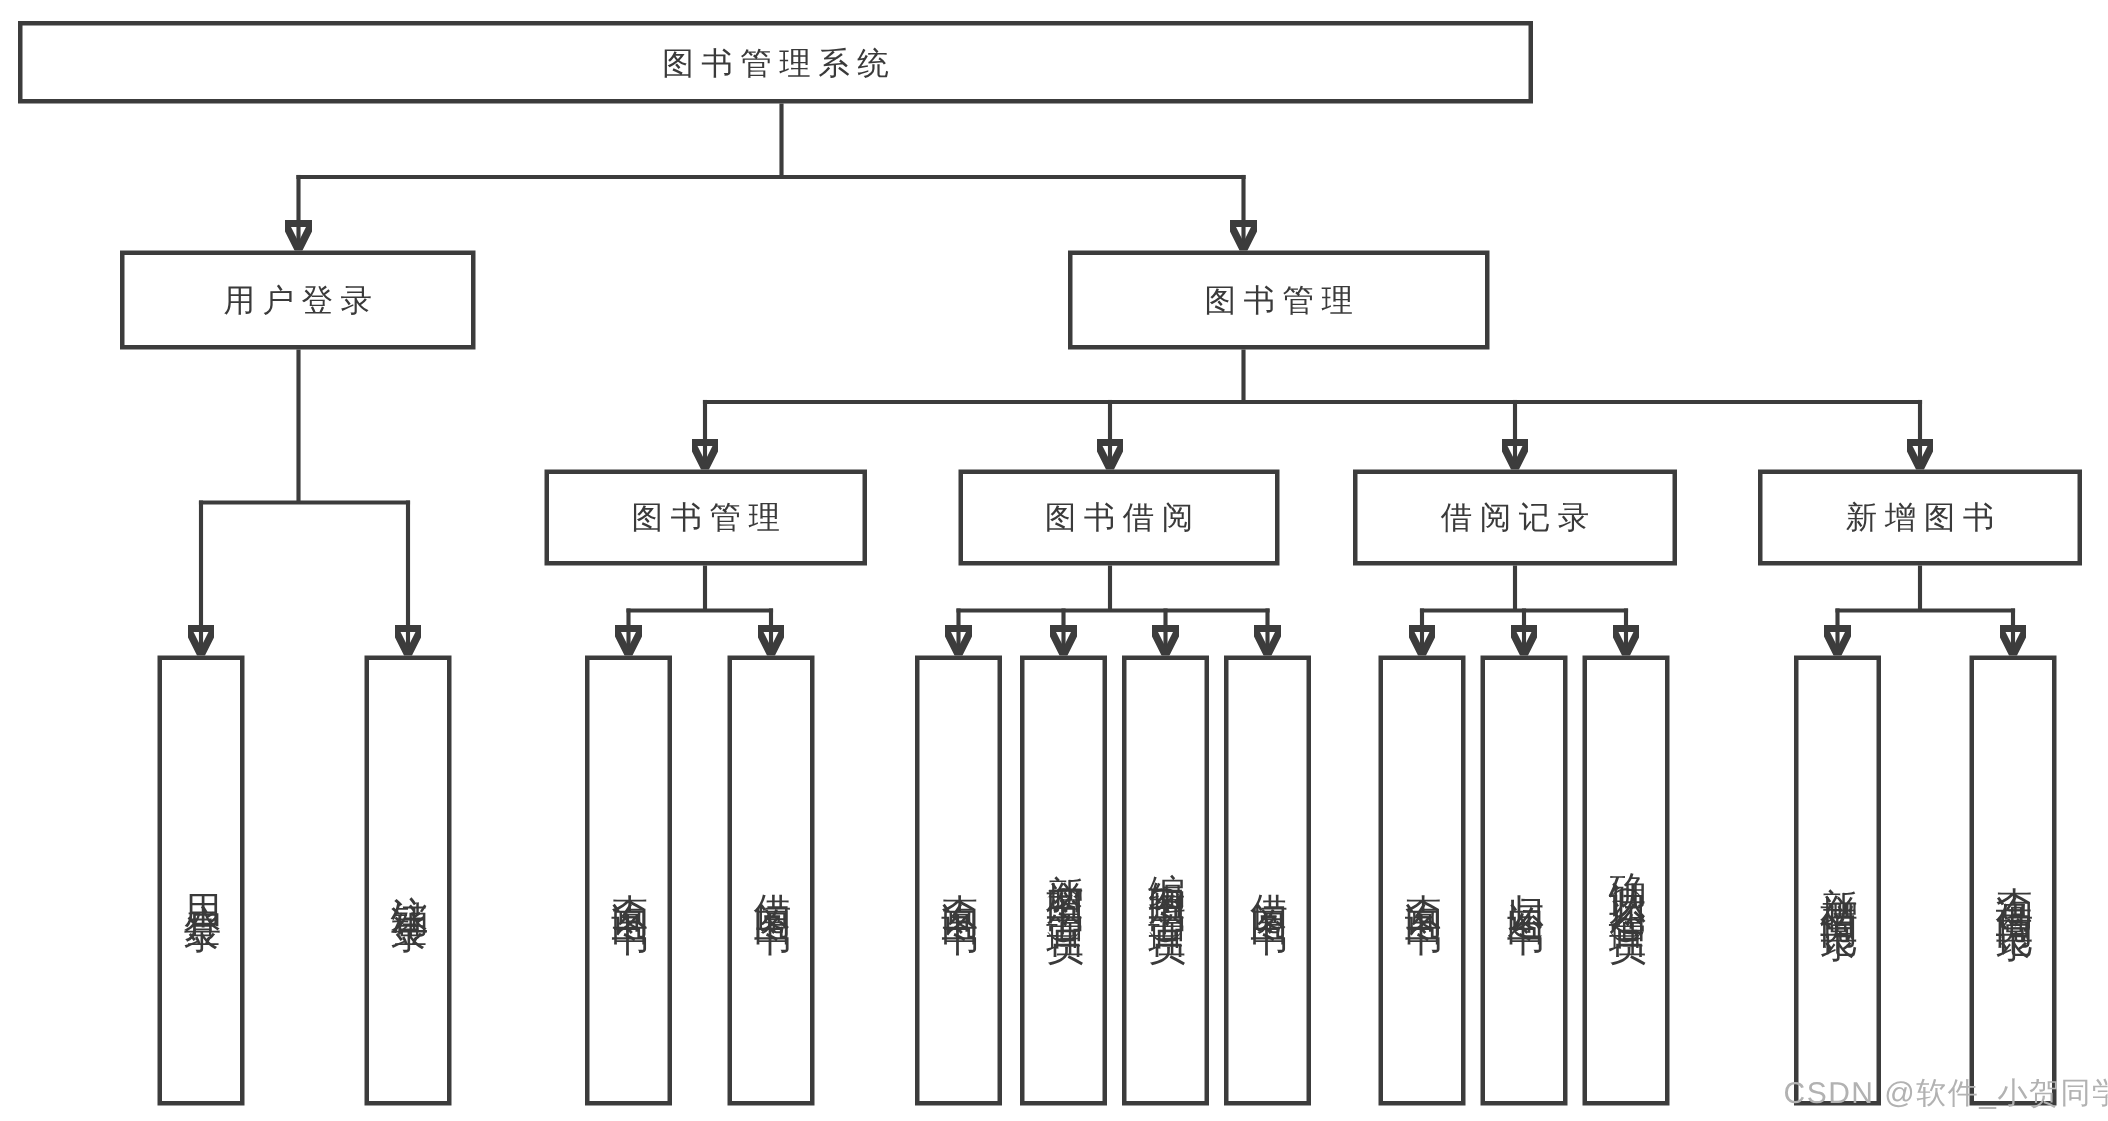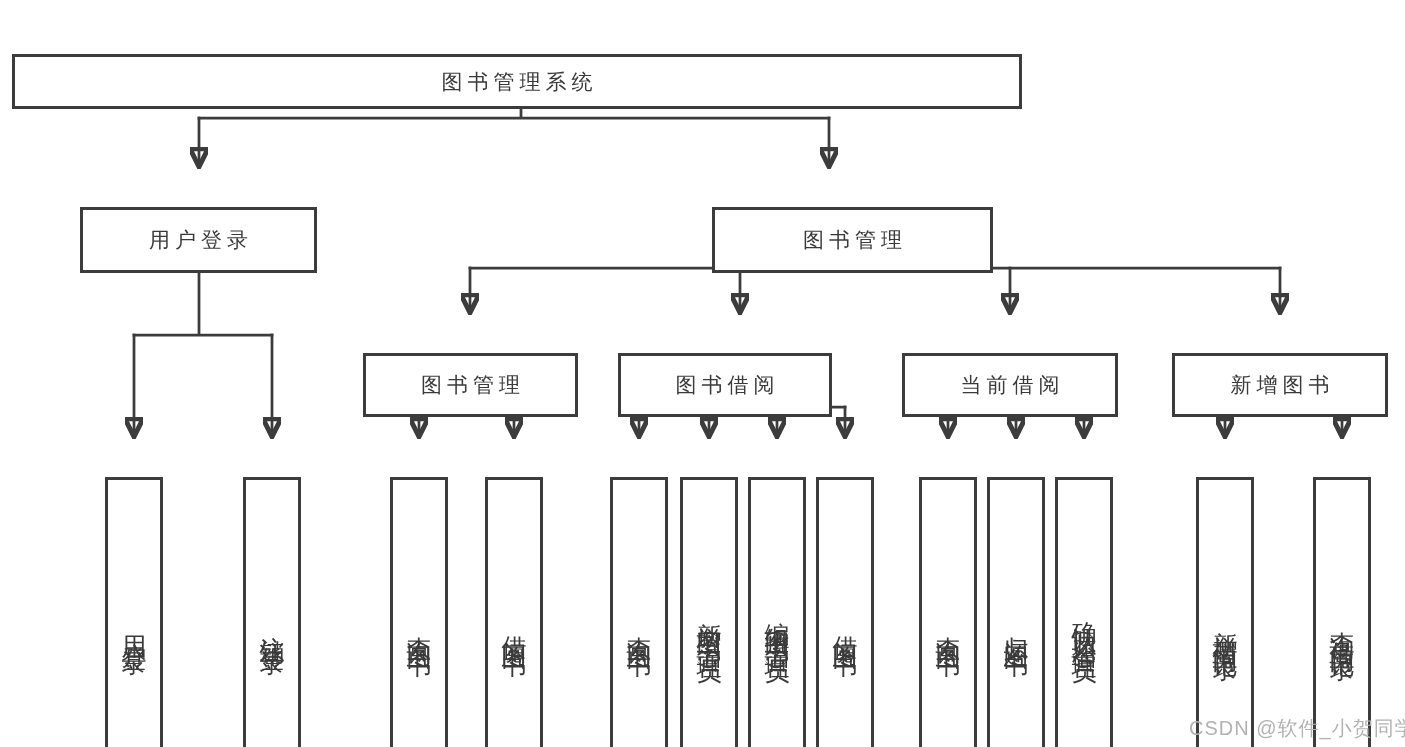--- a/index.html
+++ b/index.html
@@ -20,21 +20,20 @@
   .arrowhead { fill: var(--line, #3c3c3c); stroke: none; }
   .node {
     position: absolute;
     border: 3px solid var(--line, #3c3c3c);
     background: var(--box-bg, #ffffff);
     display: flex;
     align-items: center;
     justify-content: center;
     color: var(--text, #3a3a3a);
     z-index: 2;
-    margin-top: 40px;
   }
   .node.h .lbl {
     font-size: 21px;
     letter-spacing: 5px;
     white-space: nowrap;
     text-indent: 5px; 
   }
   .node.v .lbl {
     writing-mode: vertical-rl;
     text-orientation: mixed;
@@ -106,25 +105,25 @@
 <div class="node h" style="left:80px;top:167px;width:237px;height:66px">
   <span class="lbl">用户登录</span>
 </div>
 <div class="node h" style="left:712px;top:167px;width:281px;height:66px">
   <span class="lbl">图书管理</span>
 </div>
 
 <div class="node h" style="left:363px;top:313px;width:215px;height:64px">
   <span class="lbl">图书管理</span>
 </div>
-<div class="node h" style="left:618px;top:313px;width:214px;height:64px">
+<div class="node h" style="left:639px;top:313px;width:214px;height:64px">
   <span class="lbl">图书借阅</span>
 </div>
 <div class="node h" style="left:902px;top:313px;width:216px;height:64px">
-  <span class="lbl">当前借阅</span>
+  <span class="lbl">借阅记录</span>
 </div>
 <div class="node h" style="left:1172px;top:313px;width:216px;height:64px">
   <span class="lbl">新增图书</span>
 </div>
 
 <div class="node v" style="left:105px;top:437px;width:58px;height:300px">
   <span class="lbl">用户登录</span>
 </div>
 <div class="node v" style="left:243px;top:437px;width:58px;height:300px">
   <span class="lbl">注销登录</span>

